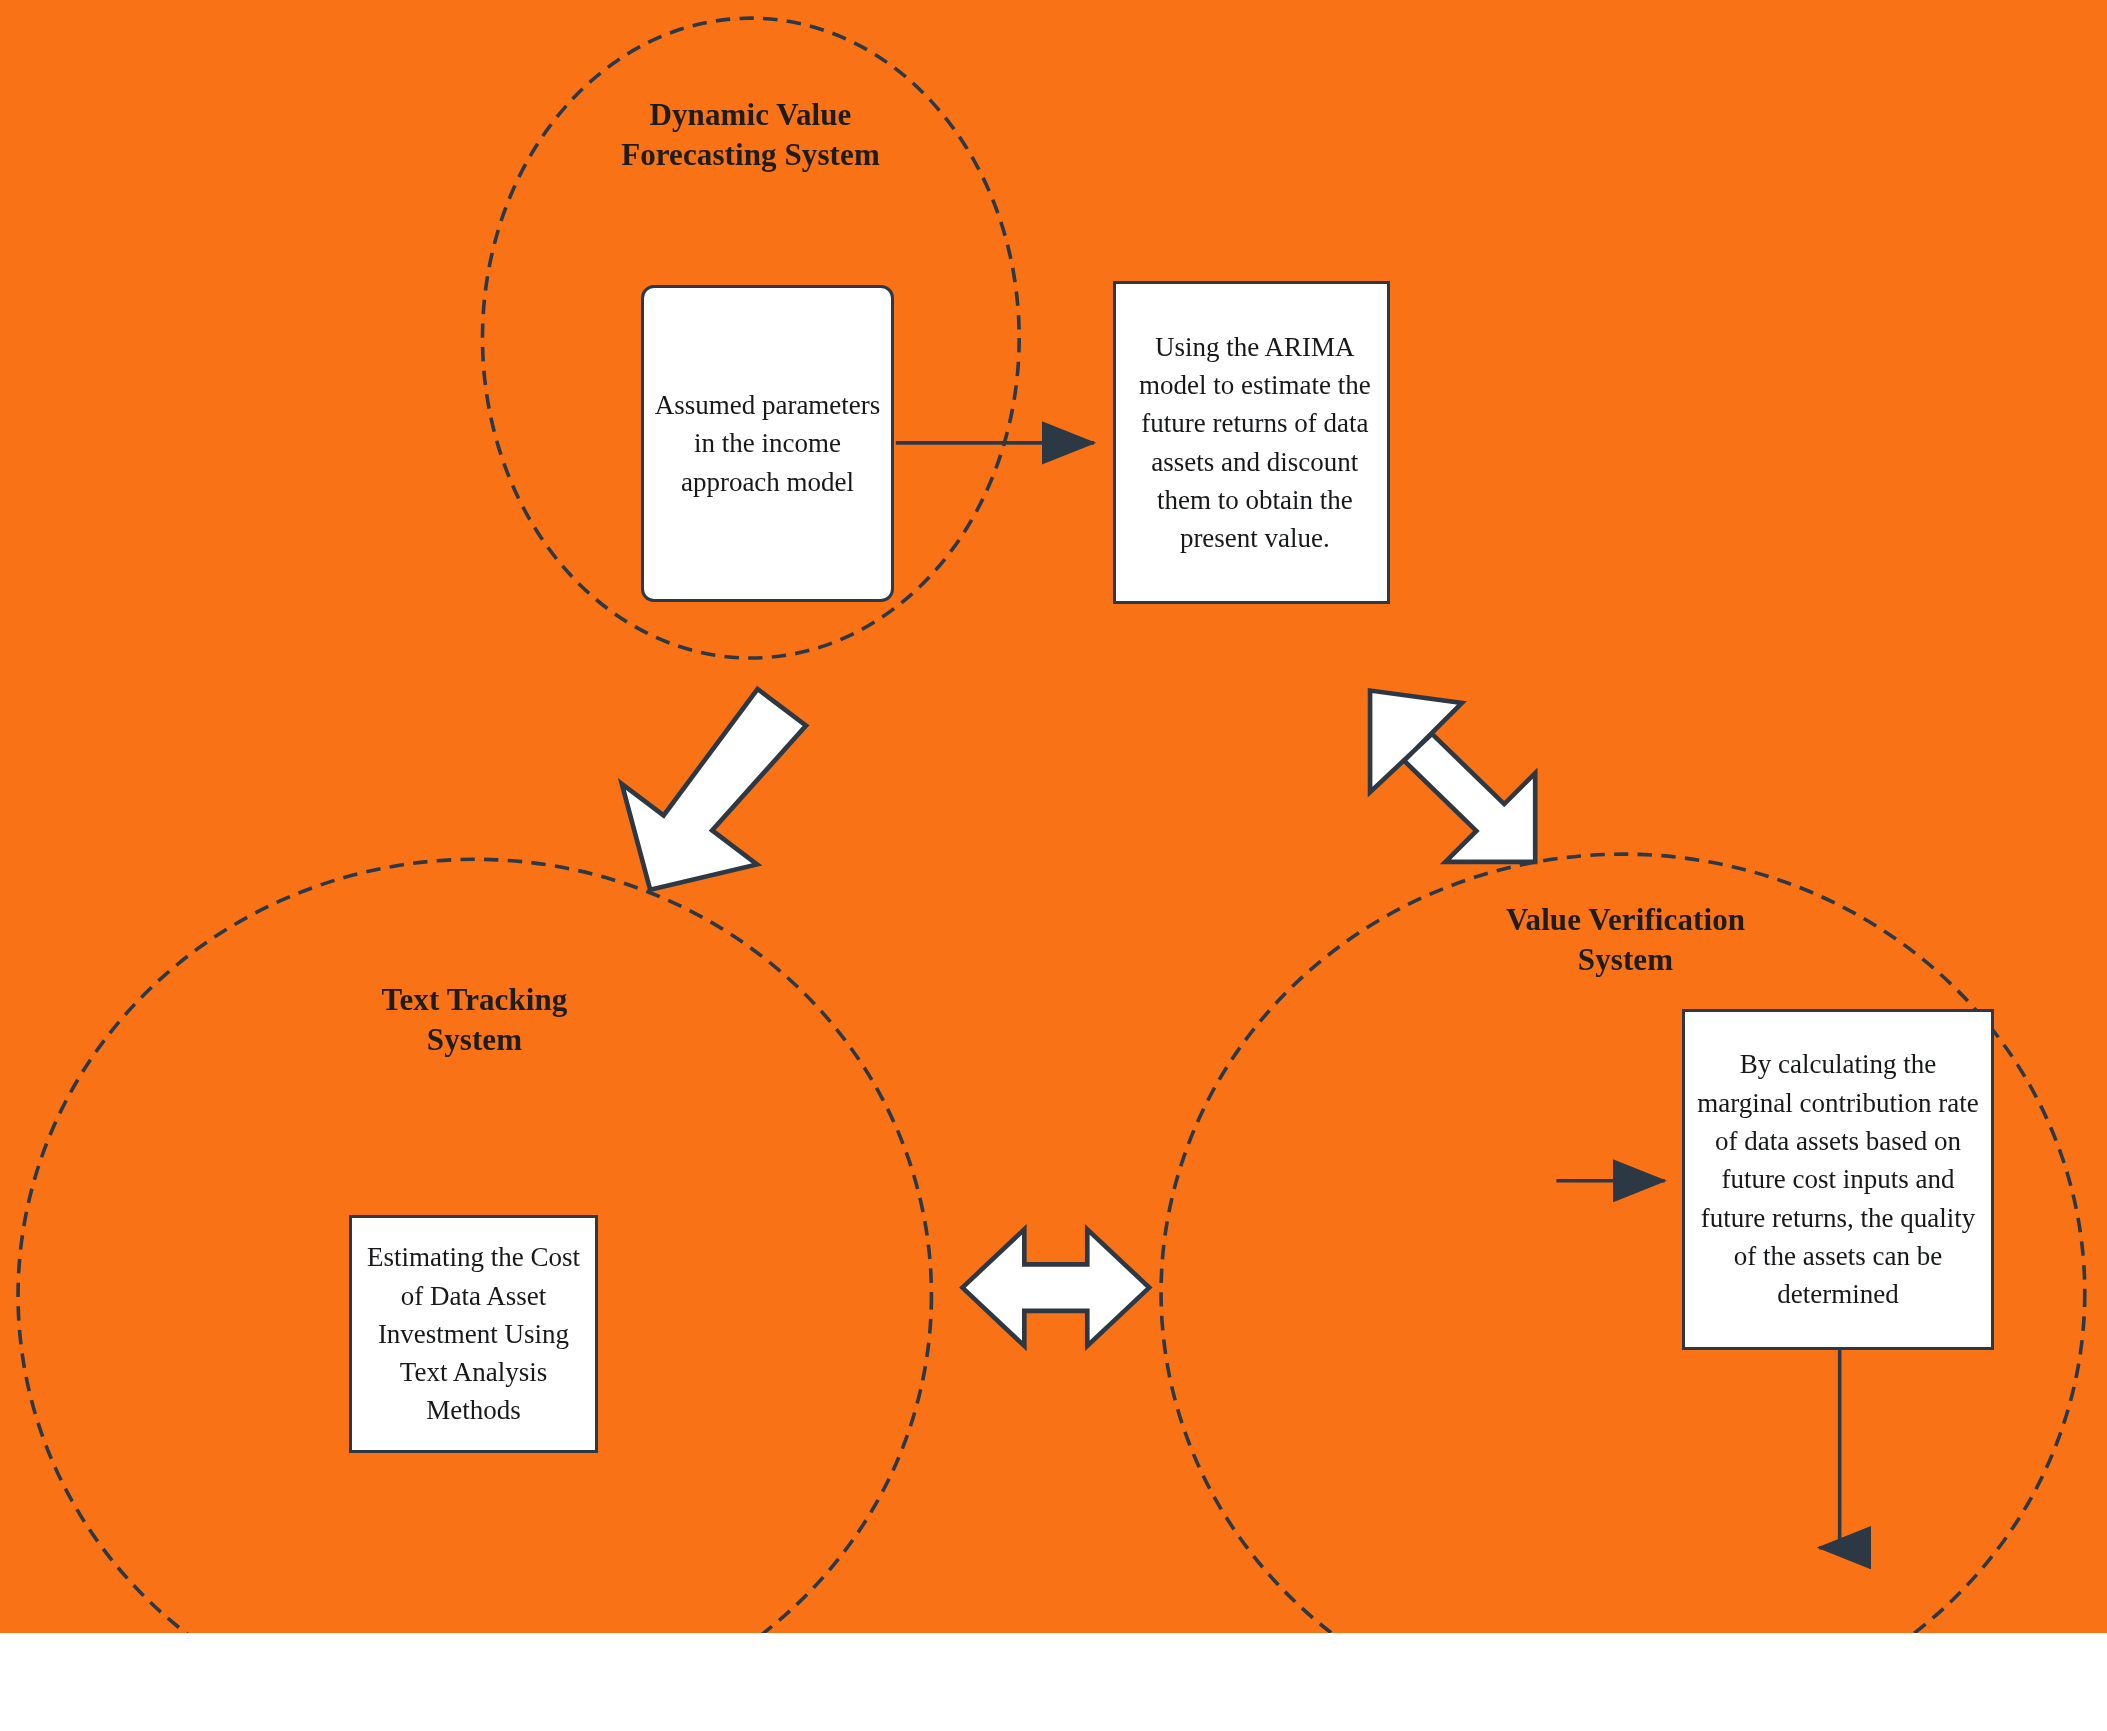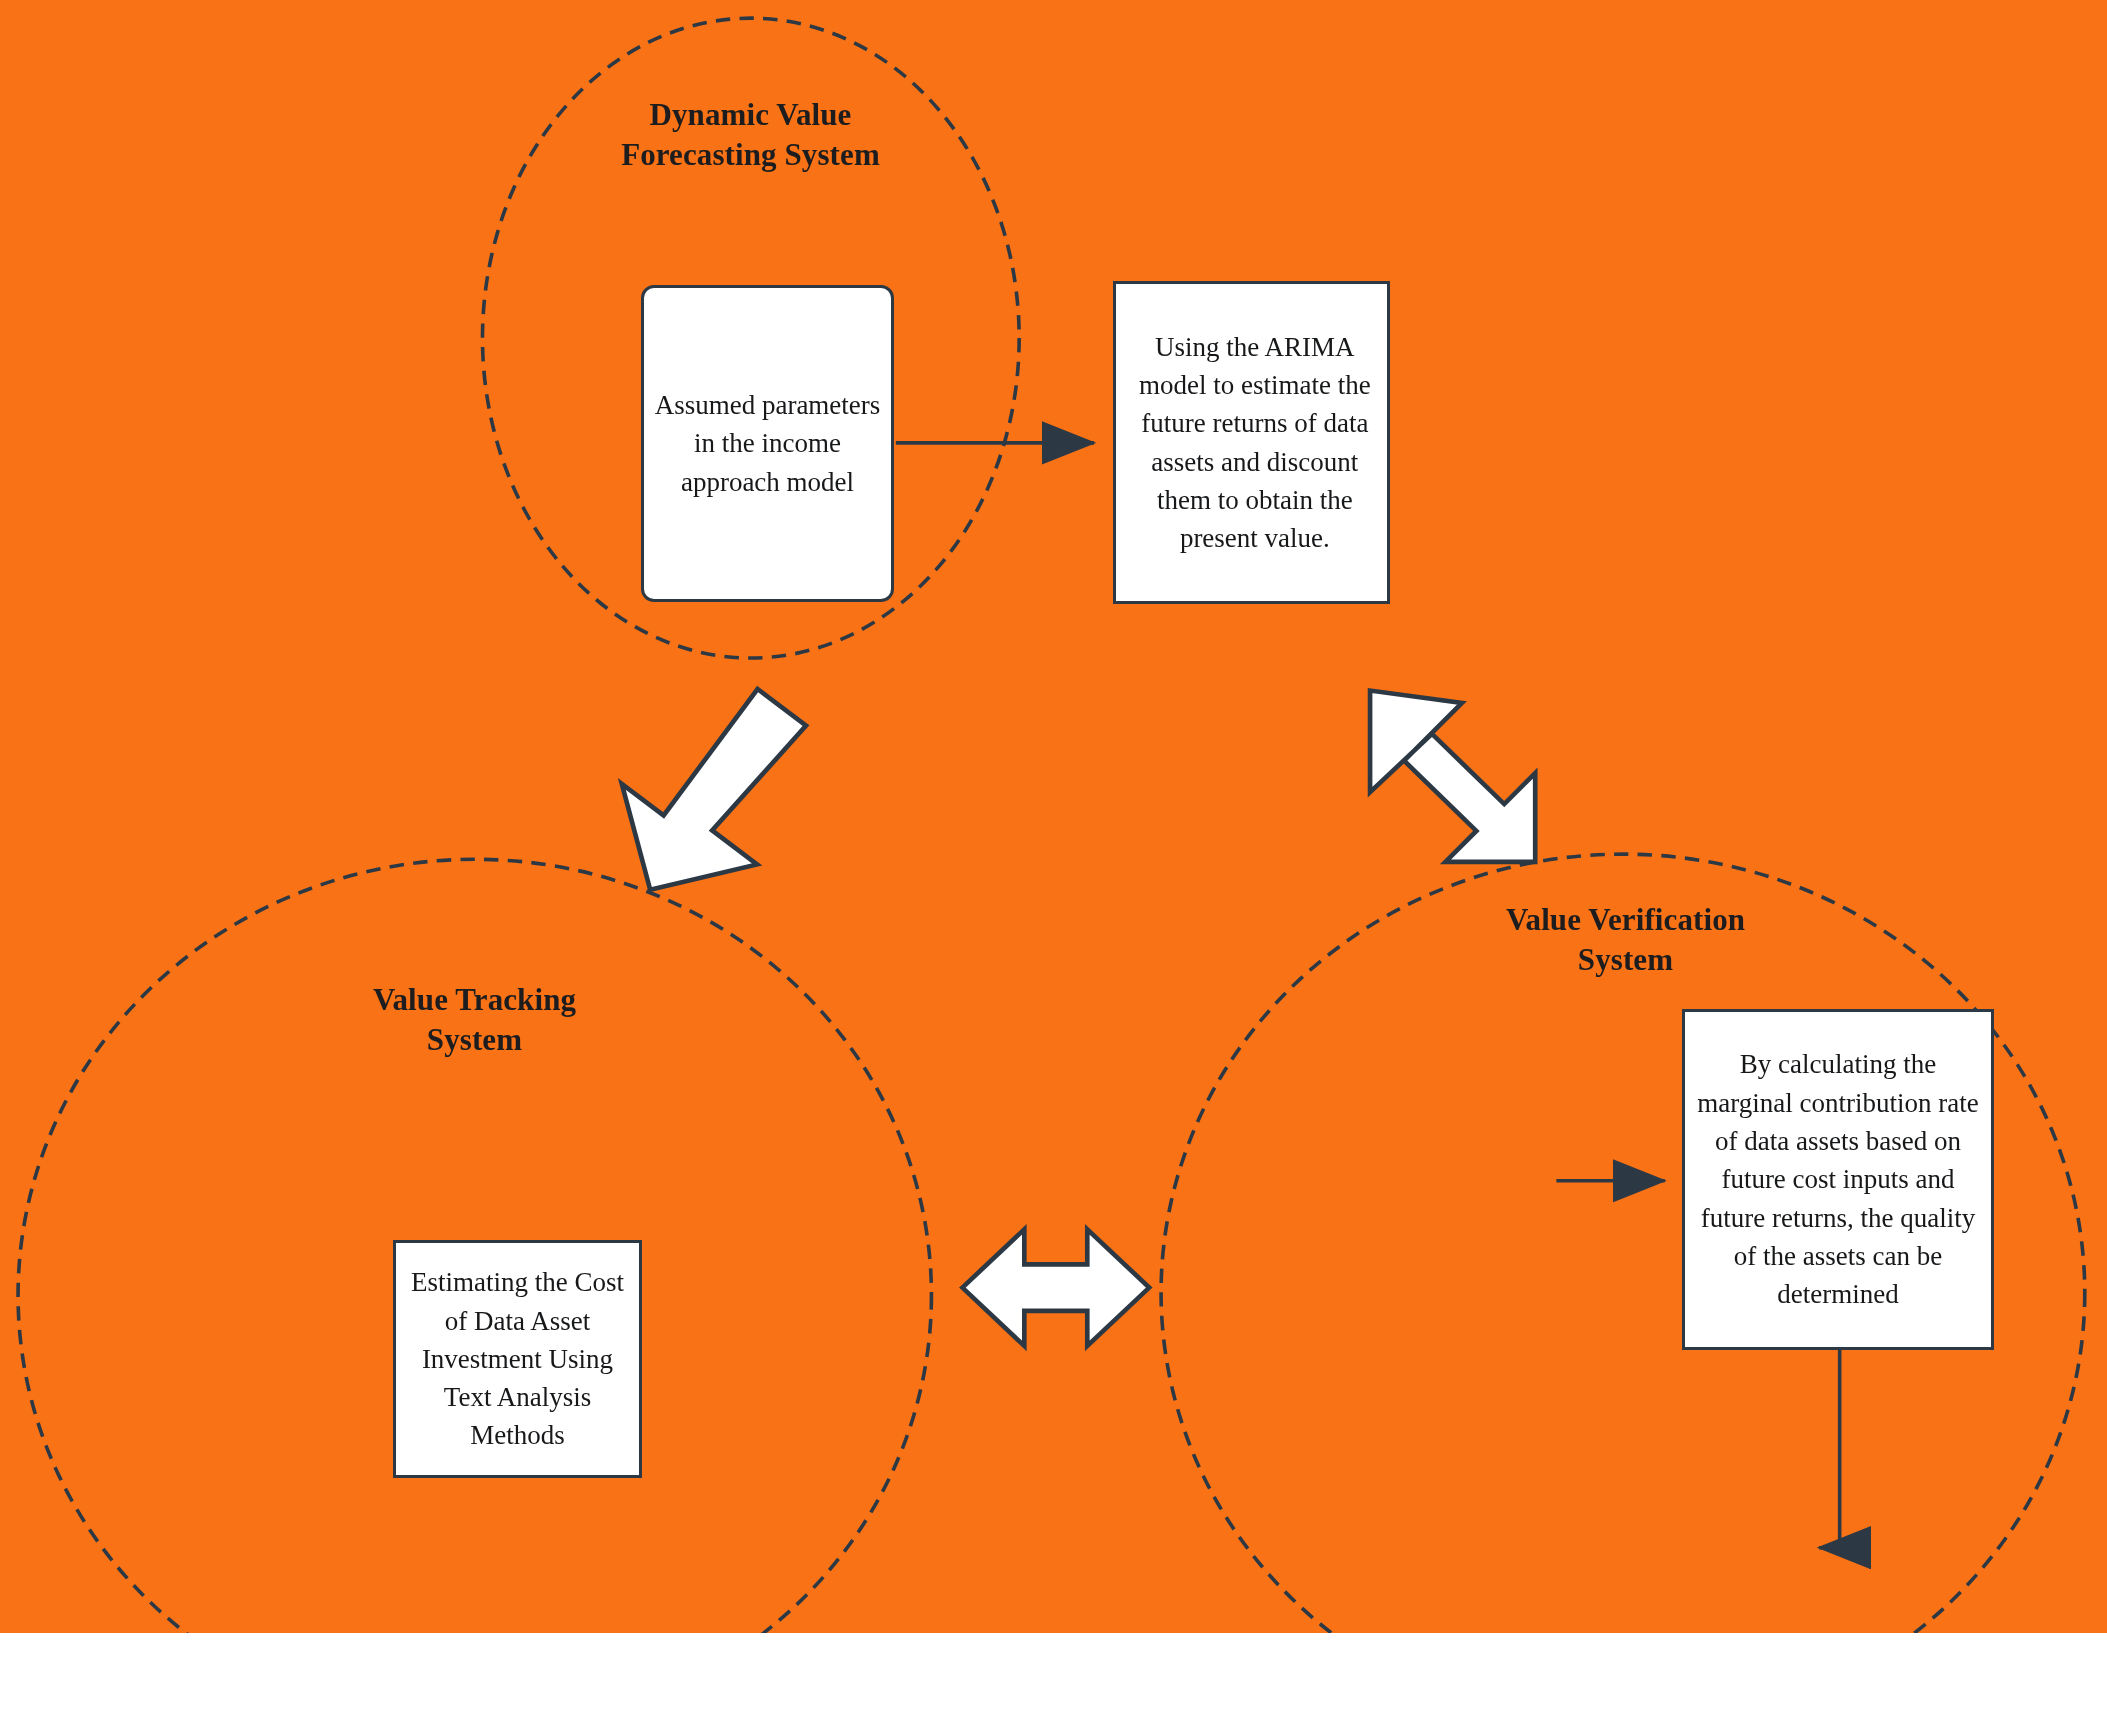--- a/index.html
+++ b/index.html
@@ -114,35 +114,35 @@
                L 2107 2540
                L 1985 2540
                L 1985 2608
                Z" fill="#ffffff" stroke="#2d3845" stroke-width="9" stroke-linejoin="miter"></path>
     </g>
   </svg>
 
   <div class="group-title" style="left:544px; top:95px; width:413px;">Dynamic Value
 Forecasting System</div>
 
-  <div class="group-title" style="left:273px; top:980px; width:403px;">Value Tracking
+  <div class="group-title" style="left:273px; top:980px; width:403px;">Text Tracking
 System</div>
 
   <div class="group-title" style="left:1424px; top:900px; width:403px;">Value Verification
 System</div>
 
   <div class="node-box" style="left:641px; top:285px; width:253px; height:317px;border-radius:13px;">
     <span>Assumed parameters in the income approach model</span>
   </div>
 
   <div class="node-box" style="left:1113px; top:281px; width:277px; height:323px;padding-left:15px;">
     <span>Using the ARIMA model to estimate the future returns of data assets and discount them to obtain the present value.</span>
   </div>
 
-  <div class="node-box" style="left:349px; top:1240px; width:249px; height:238px;margin-left:44px;">
+  <div class="node-box" style="left:349px; top:1215px; width:249px; height:238px;">
     <span>Estimating the Cost of Data Asset Investment Using Text Analysis Methods</span>
   </div>
 
 
   <div class="node-box" style="left:1682px; top:1009px; width:312px; height:341px;">
     <span>By calculating the marginal contribution rate of data assets based on future cost inputs and future returns, the quality of the assets can be determined</span>
   </div>
 
 
 </div>

